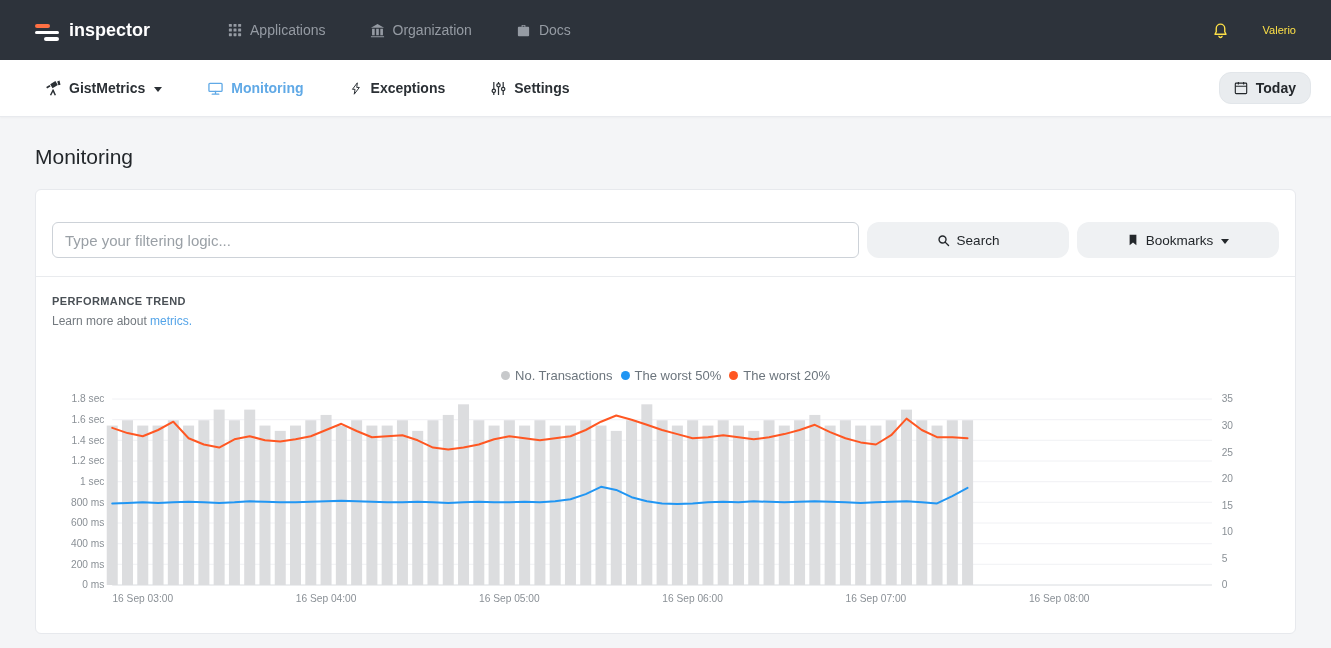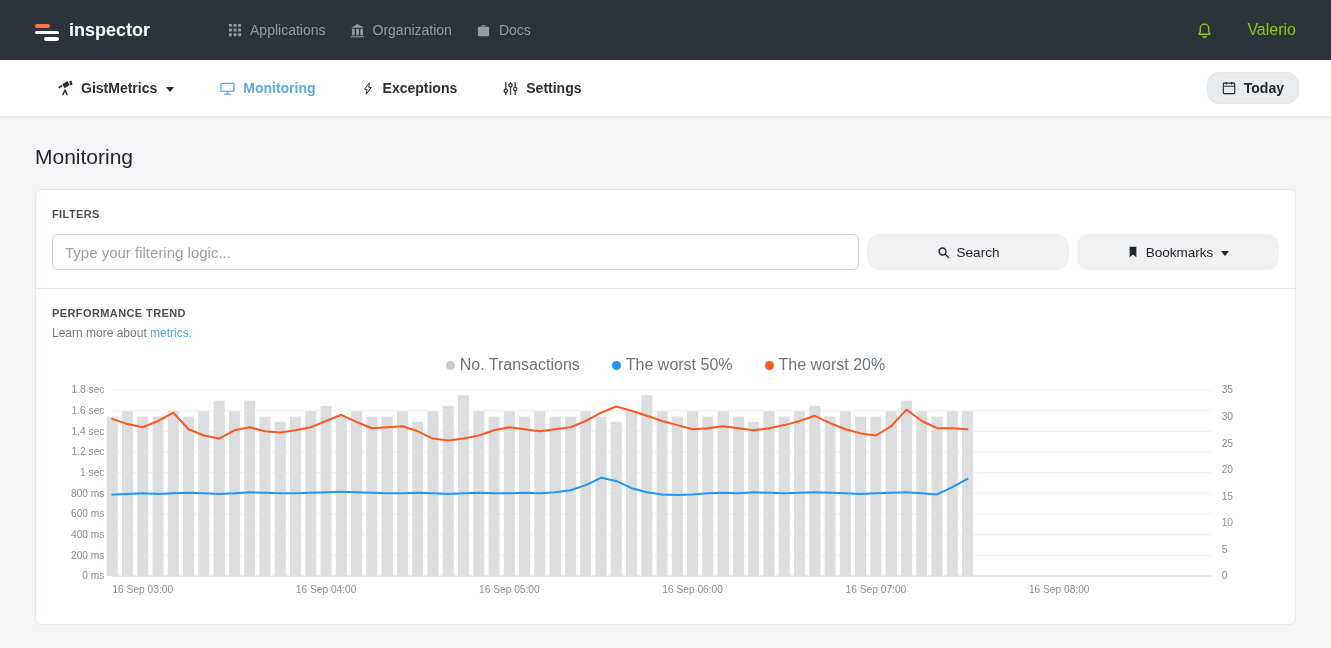--- a/index.html
+++ b/index.html
@@ -16,30 +16,30 @@
     background:#2d333b; height:60px;
     display:flex; align-items:center;
     padding:0 35px;
   }
   .brand { display:flex; align-items:flex-end; gap:10px; color:#fff; font-weight:700; font-size:18px; cursor:pointer; }
   .logo-icon { width:24px; display:flex; flex-direction:column; gap:3px; }
   .logo-bar { height:3.5px; border-radius:2px; background:#fff; }
   .logo-bar.b1 { width:15px; background:#ff7043; }
   .logo-bar.b2 { width:24px; }
   .logo-bar.b3 { width:15px; margin-left:9px; }
-  .topnav-links { display:flex; gap:24px; margin-left:78px;justify-content:space-between; }
+  .topnav-links { display:flex; gap:44px; margin-left:78px;justify-content:space-between; }
   .topnav-link { display:flex; align-items:center; gap:8px; color:#959ba3; font-size:14px; cursor:pointer; text-decoration:none; }
-  .topnav-right { margin-left:auto; display:flex; align-items:center; gap:34px; color:#84cc16; font-size:16px; }
+  .topnav-right { margin-left:auto; display:flex; align-items:center; gap:34px; color:#fde047; font-size:11px; }
   .bell-btn { cursor:pointer; display:flex; align-items:center; }
   .user-name { cursor:pointer; }
   
   .subnav {
     background:#fff; height:57px;
     display:flex; align-items:center;
-    padding:0 32px;
+    padding:0 20px;
     border-bottom:1px solid #e8eaee;
     box-shadow:0 1px 2px rgba(0,0,0,.03);
   }
   .subnav-left { display:flex; align-items:center; gap:46px; margin-left:25px; }
   .subnav-item { display:flex; align-items:center; gap:8px; font-size:14px; font-weight:700; color:#2b3035; cursor:pointer; text-decoration:none; }
   .subnav-item.active { color:#60a9e6; }
   .caret { width:0; height:0; border-left:4px solid transparent; border-right:4px solid transparent; border-top:5px solid currentColor; display:inline-block; margin-left:1px; position:relative; top:1px; }
   .today-btn {
     margin-left:auto; display:flex; align-items:center; gap:8px;
     background:#e9ecef; border:1px solid #e2e6ea; border-radius:12px;
@@ -60,21 +60,21 @@
     flex:1; height:36px; border:1px solid #cdd2d8; border-radius:6px;
     padding:3px 12px; font-family:inherit; font-size:15px; color:#495057; outline:none;
   }
   .filter-input::placeholder { color:#9aa0a6; }
   .btn {
     width:202px; height:36px; background:#eff1f3; border:none; border-radius:12px;
     font-family:inherit; font-size:13.5px; color:#23272b; cursor:pointer;
     display:flex; align-items:center; justify-content:center; gap:7px;
   }
   .divider { border:none; border-top:1px solid #e9ebee; margin:18px -16px; }
-  .legend { display:flex; justify-content:center; align-items:center; gap:32px; margin-top:16px; font-size:16px; color:#6c757d; }
+  .legend { display:flex; justify-content:center; align-items:center; gap:8px; margin-top:40px; font-size:13px; color:#6c757d; }
   .legend-item { display:flex; align-items:center; gap:5px; cursor:pointer; }
   .legend-dot { width:9px; height:9px; border-radius:50%; display:inline-block; }
   .chart-wrap { margin-top:4px; }
   svg text { font-family:"Liberation Sans", sans-serif; }
   .icn { display:flex; align-items:center; }
 </style>
 </head>
 <body>
 
 <header class="topnav">
@@ -181,21 +181,20 @@
     <span>Today</span>
   </button>
 </div>
 
 <main class="content">
   <h1 class="page-title">Monitoring</h1>
 
   <section class="card">
 
     <div>
-      <div class="section-heading">FILTERS</div>
       <div class="filter-row">
         <input class="filter-input" type="text" placeholder="Type your filtering logic..." style="">
         <button class="btn">
           <span class="icn">
             <svg viewBox="0 0 16 16" width="13" height="13" fill="none" stroke="currentColor" stroke-width="1.7">
                 <circle cx="6.8" cy="6.8" r="4.3"></circle>
                 <path d="M10 10l4.2 4.2" stroke-linecap="round"></path>
               </svg>
           </span>
           <span>Search</span>

